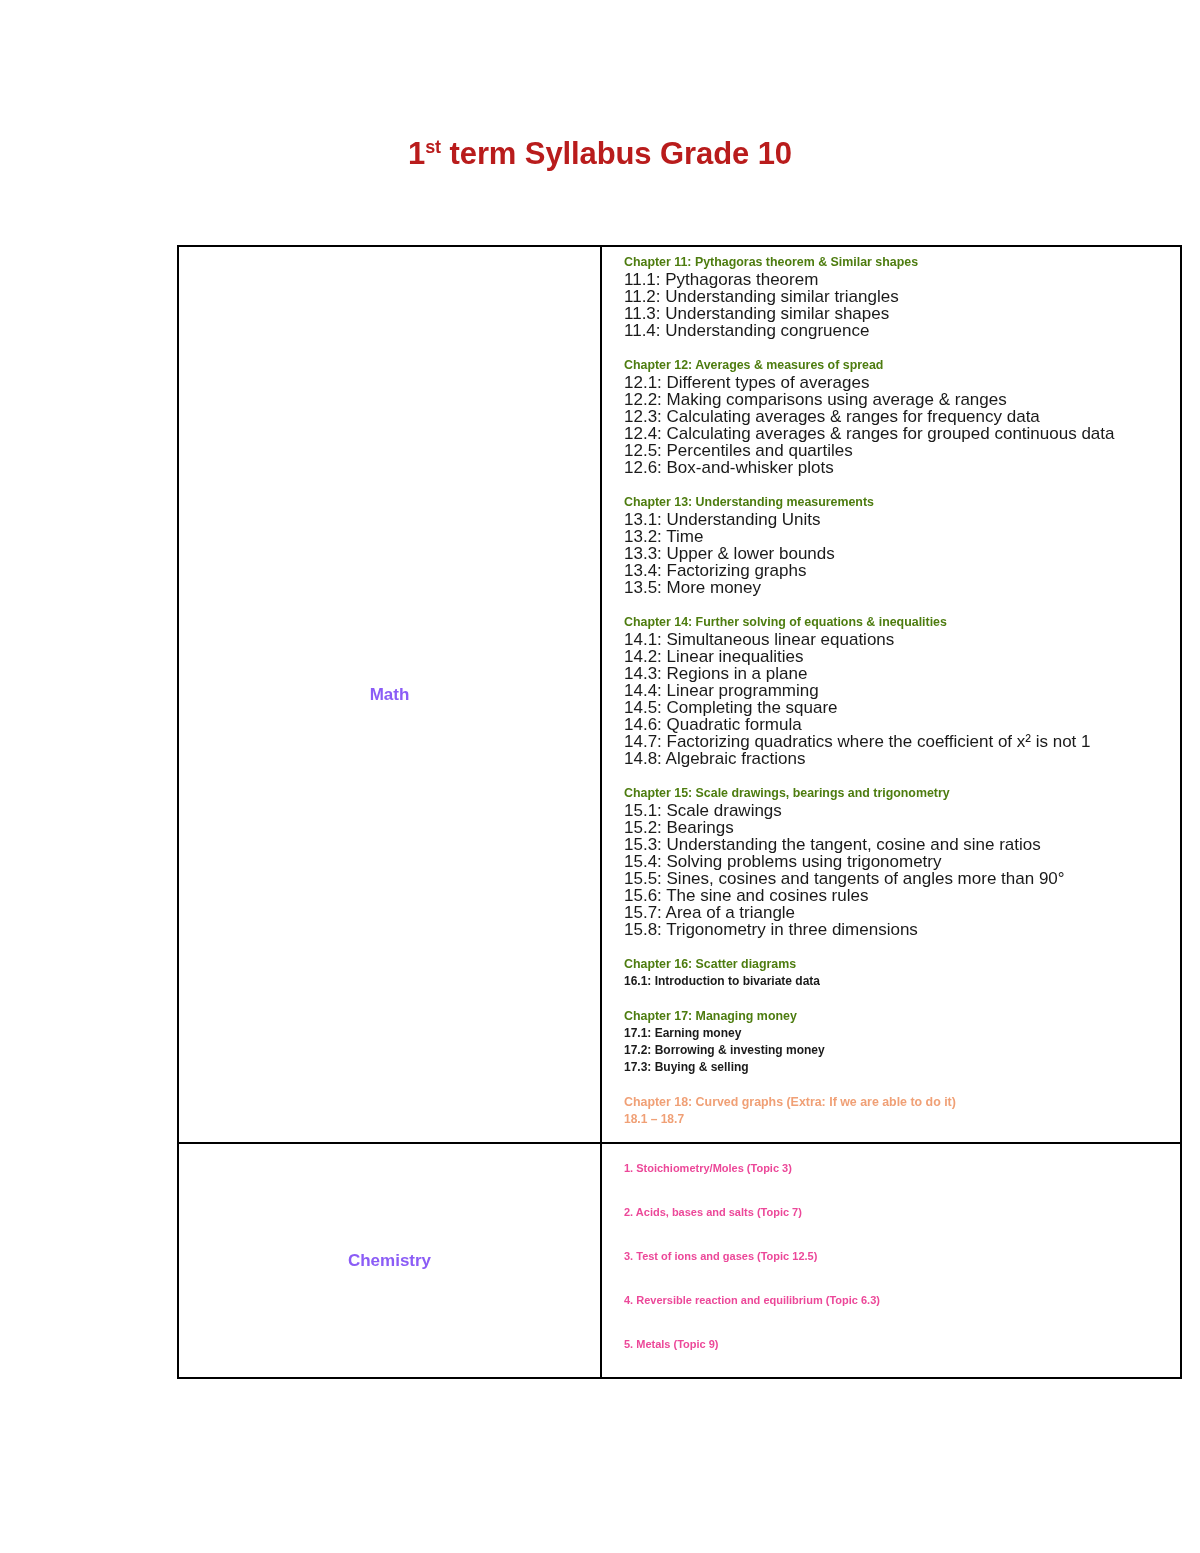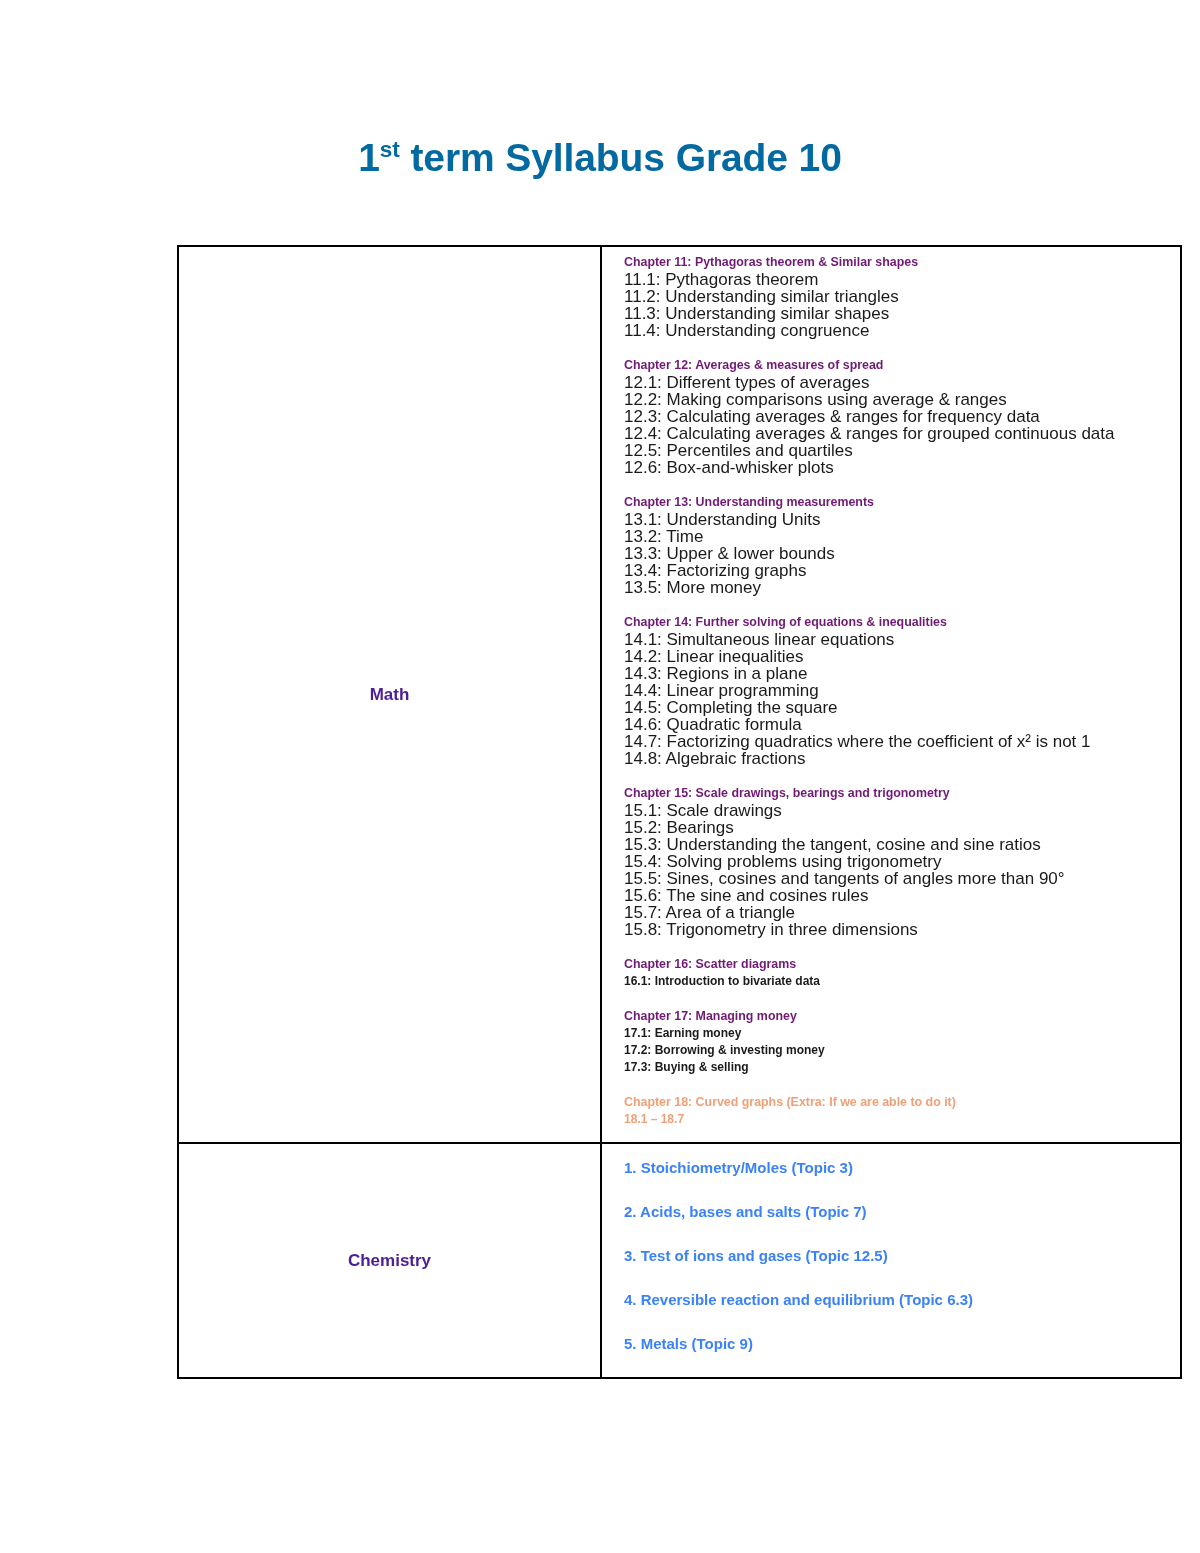--- a/index.html
+++ b/index.html
@@ -17,24 +17,24 @@
     overflow: hidden;
   }
 
   
   .page-title {
     position: absolute;
     left: 0;
     top: 136px;
     width: 1200px;
     text-align: center;
-    font-size: 39px;
+    font-size: 31px;
     font-weight: bold;
     letter-spacing: -0.1px;
-    color: #0369a1;
+    color: #b91c1c;
   }
   .page-title sup {
     font-size: 0.58em;
     vertical-align: super;
     line-height: 0;
     font-weight: bold;
   }
 
   
   .syllabus-table {
@@ -56,32 +56,32 @@
     vertical-align: middle;
   }
   td.content-cell {
     width: 550px;
     vertical-align: top;
     padding: 7px 6px 10px 22px;
   }
   .subject-label {
     font-size: 17px;
     font-weight: bold;
-    color: #4c1d95;
+    color: #8b5cf6;
   }
 
   
   .chapter-block {
     margin-bottom: 18px;
   }
   .chapter-block:last-child {
     margin-bottom: 4px;
   }
   .chapter-heading {
-    color: #701a75;
+    color: #4d7c0f;
     font-size: 12.4px;
     font-weight: bold;
     line-height: 17px;
     white-space: nowrap;
   }
   .topic-line {
     color: #1a1a1a;
     font-size: 17px;
     line-height: 17px;
     white-space: nowrap;
@@ -100,22 +100,22 @@
     font-weight: bold;
     font-size: 12px;
   }
 
   
   td.chem-cell {
     padding: 14px 6px 18px 22px;
     vertical-align: top;
   }
   .chem-item {
-    color: #3b82f6;
-    font-size: 15px;
+    color: #ec4899;
+    font-size: 11px;
     font-weight: bold;
     line-height: 20px;
     margin-bottom: 24px;
     white-space: nowrap;
   }
   .chem-item:last-child {
     margin-bottom: 5px;
   }
 </style>
 </head>

